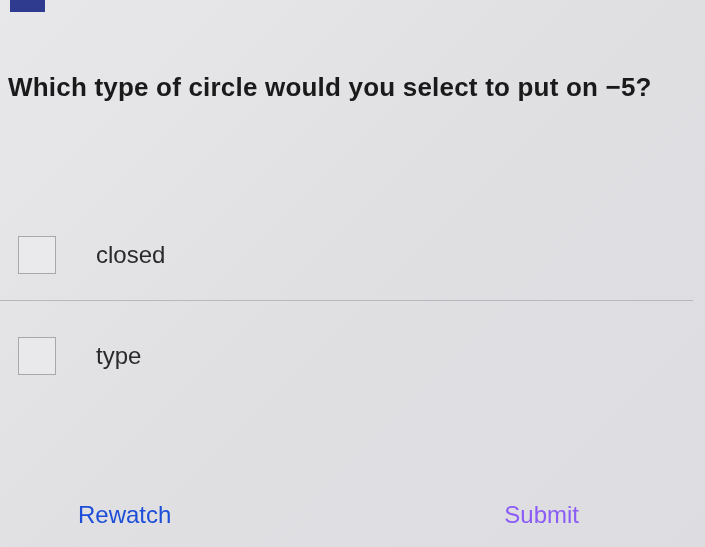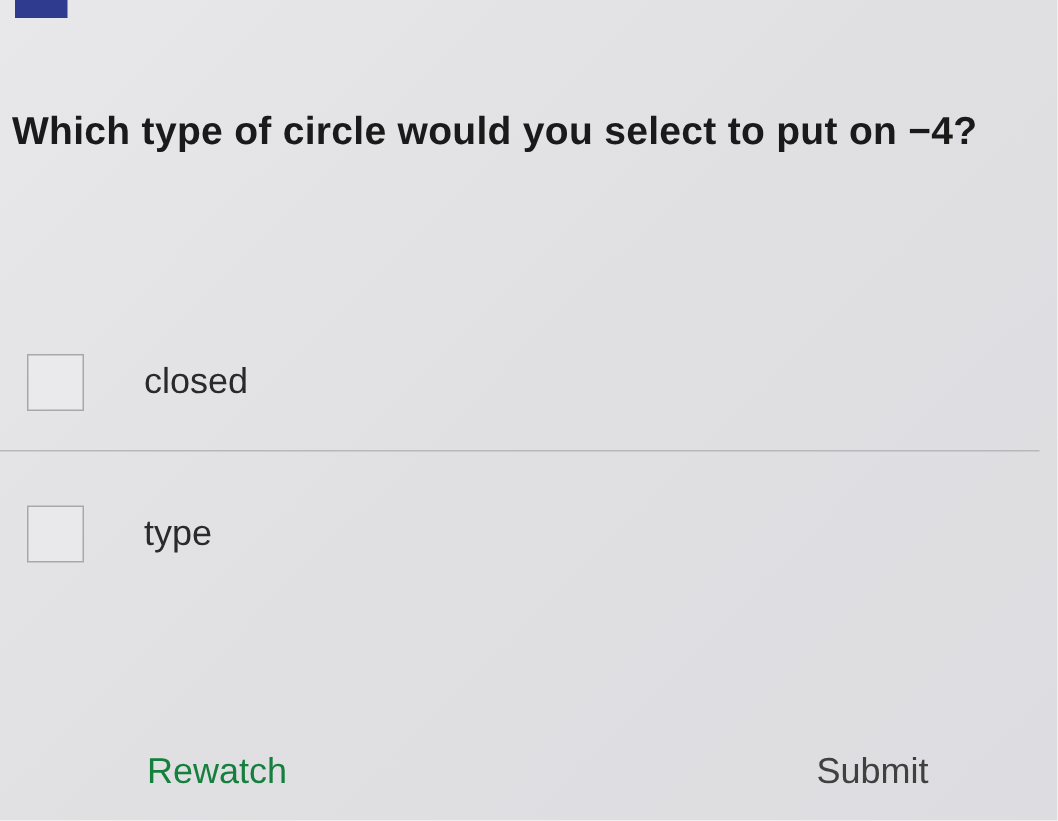--- a/index.html
+++ b/index.html
@@ -68,46 +68,46 @@
     .button-row {
       position: absolute;
       bottom: 18px;
       left: 0;
       right: 0;
       display: flex;
       align-items: center;
       padding: 0 18px;
     }
     .rewatch-btn {
-      margin-left: 80px;
+      margin-left: 60px;
       font-size: 24px;
-      color: #15803d;
+      color: #1d4ed8;
       background: none;
       border: none;
       cursor: pointer;
       font-family: inherit;
     }
     .submit-btn {
       margin-left: auto;
-      margin-right: 68px;
+      margin-right: 108px;
       font-size: 24px;
-      color: #404040;
+      color: #8b5cf6;
       background: none;
       border: none;
       cursor: pointer;
       font-family: inherit;
     }
   </style>
 </head>
 <body>
 
 <div class="top-block"></div>
 
 <div class="question-area">
-  <div class="question-text">Which type of circle would you select to put on −4?</div>
+  <div class="question-text">Which type of circle would you select to put on −5?</div>
 </div>
 
 <div class="options-area">
   <div class="option-row">
     <div class="checkbox"></div>
     <span class="option-label">closed</span>
   </div>
   <hr class="divider">
   <div class="option-row">
     <div class="checkbox"></div>

